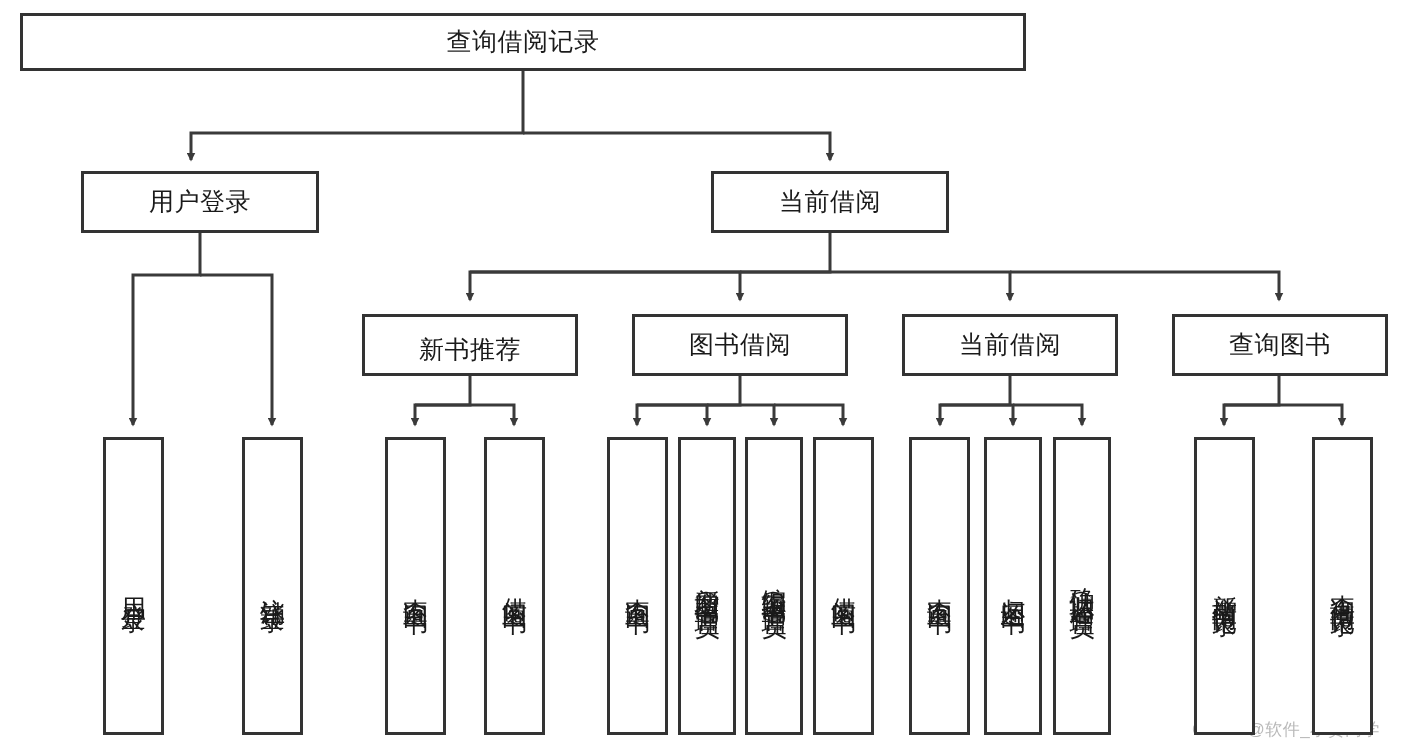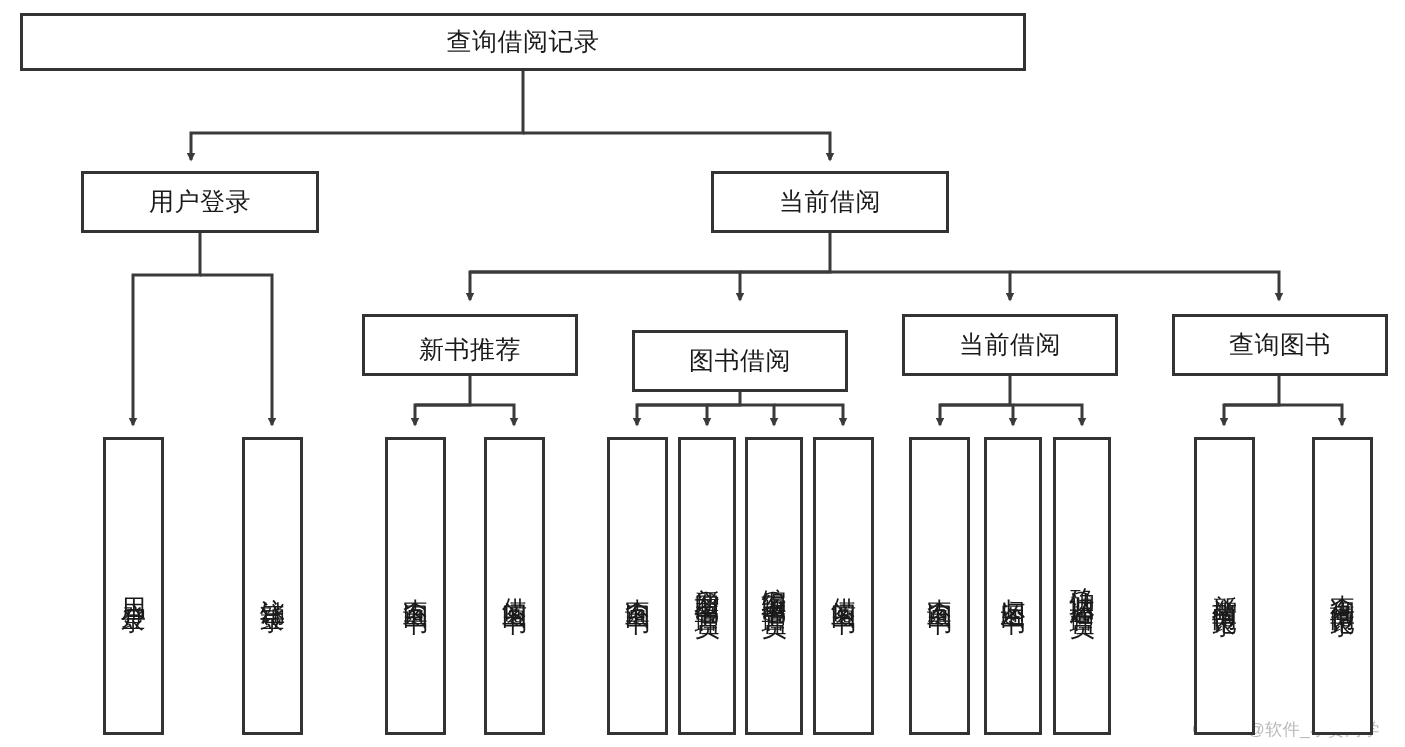--- a/index.html
+++ b/index.html
@@ -108,21 +108,21 @@
   <div class="watermark" style="left: 1192px; top: 718px; color: rgb(185, 185, 185);">CSDN @软件_小贺同学</div>
 <div class="node-box" style="left: 81px; top: 171px; width: 238px; height: 62px; border-color: rgb(51, 51, 51); background: rgb(255, 255, 255);">
       <span class="node-label-h" style="color: rgb(26, 26, 26);">用户登录</span>
     </div>
     <div class="node-box" style="left: 711px; top: 171px; width: 238px; height: 62px; border-color: rgb(51, 51, 51); background: rgb(255, 255, 255);">
       <span class="node-label-h" style="color: rgb(26, 26, 26);">当前借阅</span>
     </div>
     <div class="node-box" style="left: 362px; top: 314px; width: 216px; height: 62px; border-color: rgb(51, 51, 51); background: rgb(255, 255, 255);">
       <span class="node-label-h" style="color: rgb(26, 26, 26); margin-top: 10px;">新书推荐</span>
     </div>
-    <div class="node-box" style="left: 632px; top: 314px; width: 216px; height: 62px; border-color: rgb(51, 51, 51); background: rgb(255, 255, 255); margin-top: 16px;">
+    <div class="node-box" style="left: 632px; top: 314px; width: 216px; height: 62px; border-color: rgb(51, 51, 51); background: rgb(255, 255, 255);">
       <span class="node-label-h" style="color: rgb(26, 26, 26);">图书借阅</span>
     </div>
     <div class="node-box" style="left: 902px; top: 314px; width: 216px; height: 62px; border-color: rgb(51, 51, 51); background: rgb(255, 255, 255);">
       <span class="node-label-h" style="color: rgb(26, 26, 26);">当前借阅</span>
     </div>
     <div class="node-box" style="left: 1172px; top: 314px; width: 216px; height: 62px; border-color: rgb(51, 51, 51); background: rgb(255, 255, 255);">
       <span class="node-label-h" style="color: rgb(26, 26, 26);">查询图书</span>
     </div>
     <div class="node-box leaf-box" style="left: 103px; top: 437px; width: 61px; height: 298px; border-color: rgb(51, 51, 51); background: rgb(255, 255, 255);">
       <span class="node-label-v" style="color: rgb(26, 26, 26);">用户登录</span>

